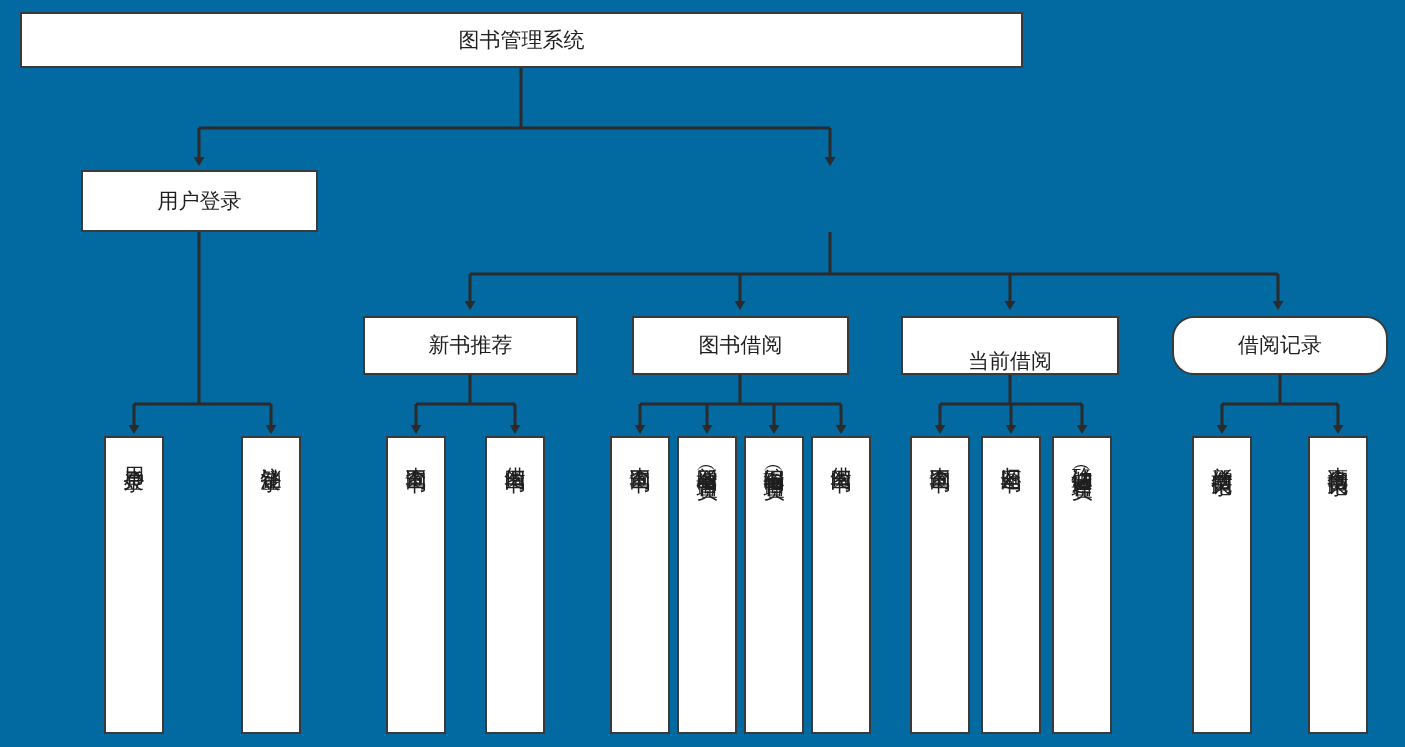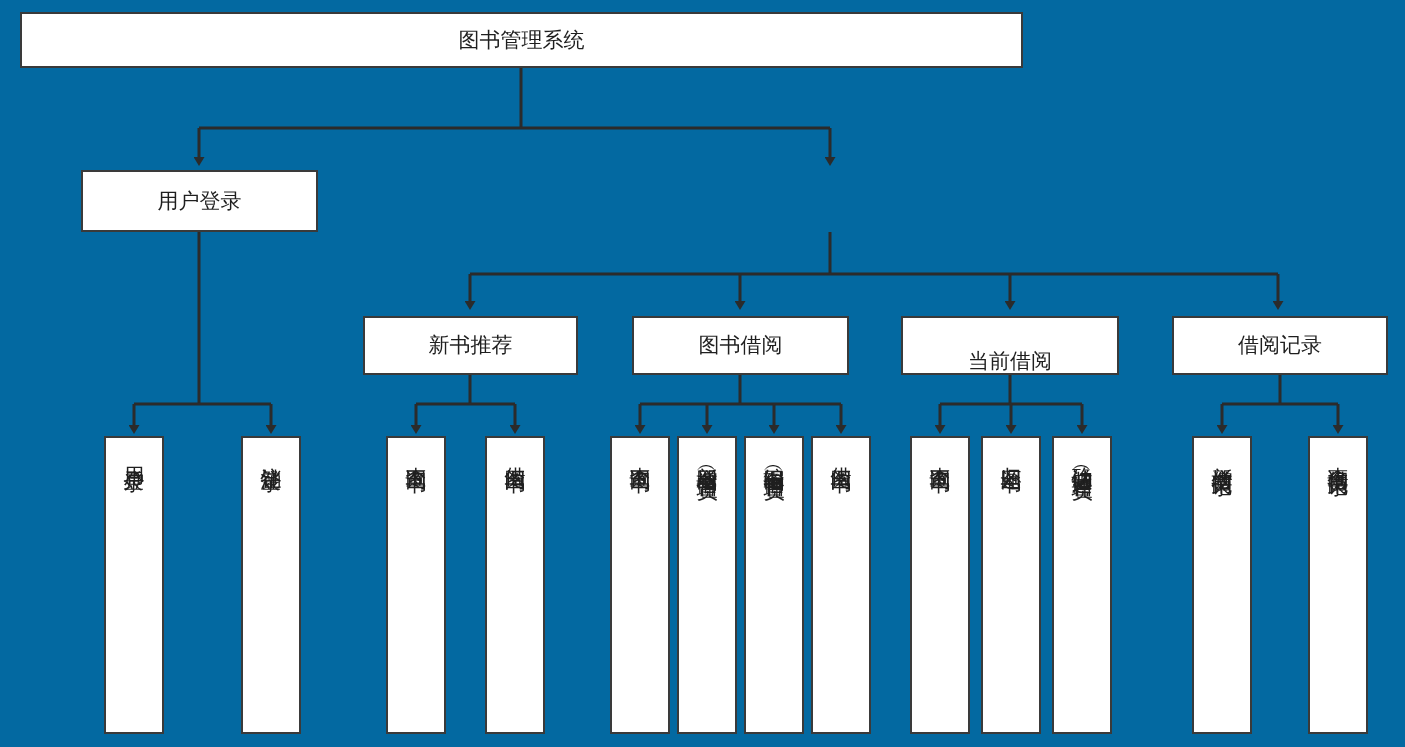--- a/index.html
+++ b/index.html
@@ -127,21 +127,21 @@
 
   <div class="node horizontal" style="left:363px; top:316px; width:215px; height:59px;">
     <span class="node-label">新书推荐</span>
   </div>
   <div class="node horizontal" style="left:632px; top:316px; width:217px; height:59px;">
     <span class="node-label">图书借阅</span>
   </div>
   <div class="node horizontal" style="left:901px; top:316px; width:218px; height:59px;align-items:flex-end;">
     <span class="node-label">当前借阅</span>
   </div>
-  <div class="node horizontal" style="left:1172px; top:316px; width:216px; height:59px;">
+  <div class="node horizontal" style="left:1172px; top:316px; width:216px; height:59px;border-radius:22px;">
     <span class="node-label">借阅记录</span>
   </div>
 
   <div class="node vertical" style="left:104px; top:436px; width:60px; height:298px;">
     <span class="node-label">用户登录</span>
   </div>
   <div class="node vertical" style="left:241px; top:436px; width:60px; height:298px;">
     <span class="node-label">注销登录</span>
   </div>
 

